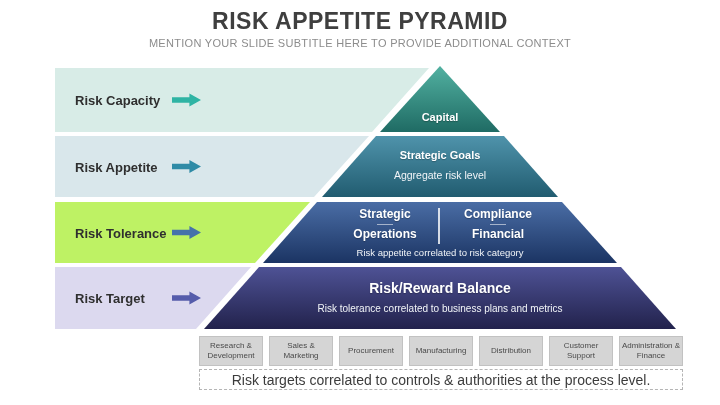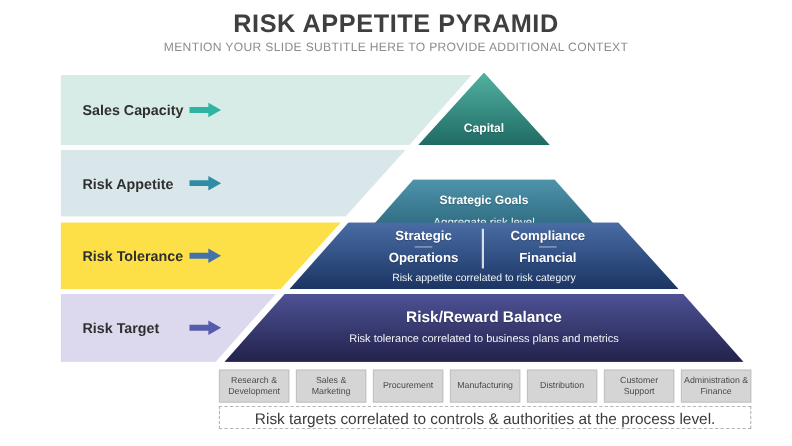--- a/index.html
+++ b/index.html
@@ -35,21 +35,21 @@
   .band1 { top:68px;  height:64px; width:374px; clip-path:polygon(0 0, 374px 0, 317px 100%, 0 100%); }
   .band2 { top:136px; height:61px; width:314px; clip-path:polygon(0 0, 314px 0, 259px 100%, 0 100%); }
   .band3 { top:202px; height:61px; width:255px; clip-path:polygon(0 0, 255px 0, 200px 100%, 0 100%); }
   .band4 { top:267px; height:62px; width:196px; clip-path:polygon(0 0, 196px 0, 141px 100%, 0 100%);padding-left:29px; }
   .band5 { top:334px; height:49px; width:135px; }
   .band5 .arrow { left:93px; width:27px; }
 
   
   .lvl { position:absolute; }
   .lvl1 { left:380px; top:66px;  width:120px; height:66px; clip-path:polygon(50% 0, 100% 100%, 0 100%); }
-  .lvl2 { left:322px; top:136px; width:236px; height:61px; clip-path:polygon(54px 0, 182px 0, 100% 100%, 0 100%);margin-top:27px; }
+  .lvl2 { left:322px; top:136px; width:236px; height:61px; clip-path:polygon(54px 0, 182px 0, 100% 100%, 0 100%); }
   .lvl3 { left:263px; top:202px; width:354px; height:61px; clip-path:polygon(54px 0, 299px 0, 100% 100%, 0 100%); }
   .lvl4 { left:204px; top:267px; width:472px; height:62px; clip-path:polygon(55px 0, 417px 0, 100% 100%, 0 100%); }
 
   .lvl-title {
     position:absolute; left:0; width:100%; text-align:center;
     font-size:11px; font-weight:700; color:#ffffff;
     text-shadow:0 1px 1px rgba(0,0,0,0.25); white-space:nowrap;
   }
   .lvl-caption {
     position:absolute; left:0; width:100%; text-align:center;
@@ -95,28 +95,28 @@
 </style>
 </head>
 <body>
 
 <div class="slide">
 
   <h1 class="title">RISK APPETITE PYRAMID</h1>
   <p class="subtitle">MENTION YOUR SLIDE SUBTITLE HERE TO PROVIDE ADDITIONAL CONTEXT</p>
 
   <div class="band band1" style="background: rgb(216, 236, 231);">
-    <span class="band-label">Sales Capacity</span>
+    <span class="band-label">Risk Capacity</span>
     <div class="arrow" style="background: rgb(47, 180, 164);"></div>
   </div>
   <div class="band band2" style="background: rgb(217, 231, 235);">
     <span class="band-label">Risk Appetite</span>
     <div class="arrow" style="background: rgb(47, 139, 166);"></div>
   </div>
-  <div class="band band3" style="background: #fde047;">
+  <div class="band band3" style="background: #bef264;">
     <span class="band-label">Risk Tolerance</span>
     <div class="arrow" style="background: rgb(70, 114, 171);"></div>
   </div>
   <div class="band band4" style="background: rgb(220, 217, 239);">
     <span class="band-label">Risk Target</span>
     <div class="arrow" style="background: rgb(85, 92, 171);"></div>
   </div>
 
   <div class="lvl lvl1" style="background-image: linear-gradient(rgb(82, 177, 161), rgb(31, 107, 100));">
     <div class="lvl-title">Capital</div>

